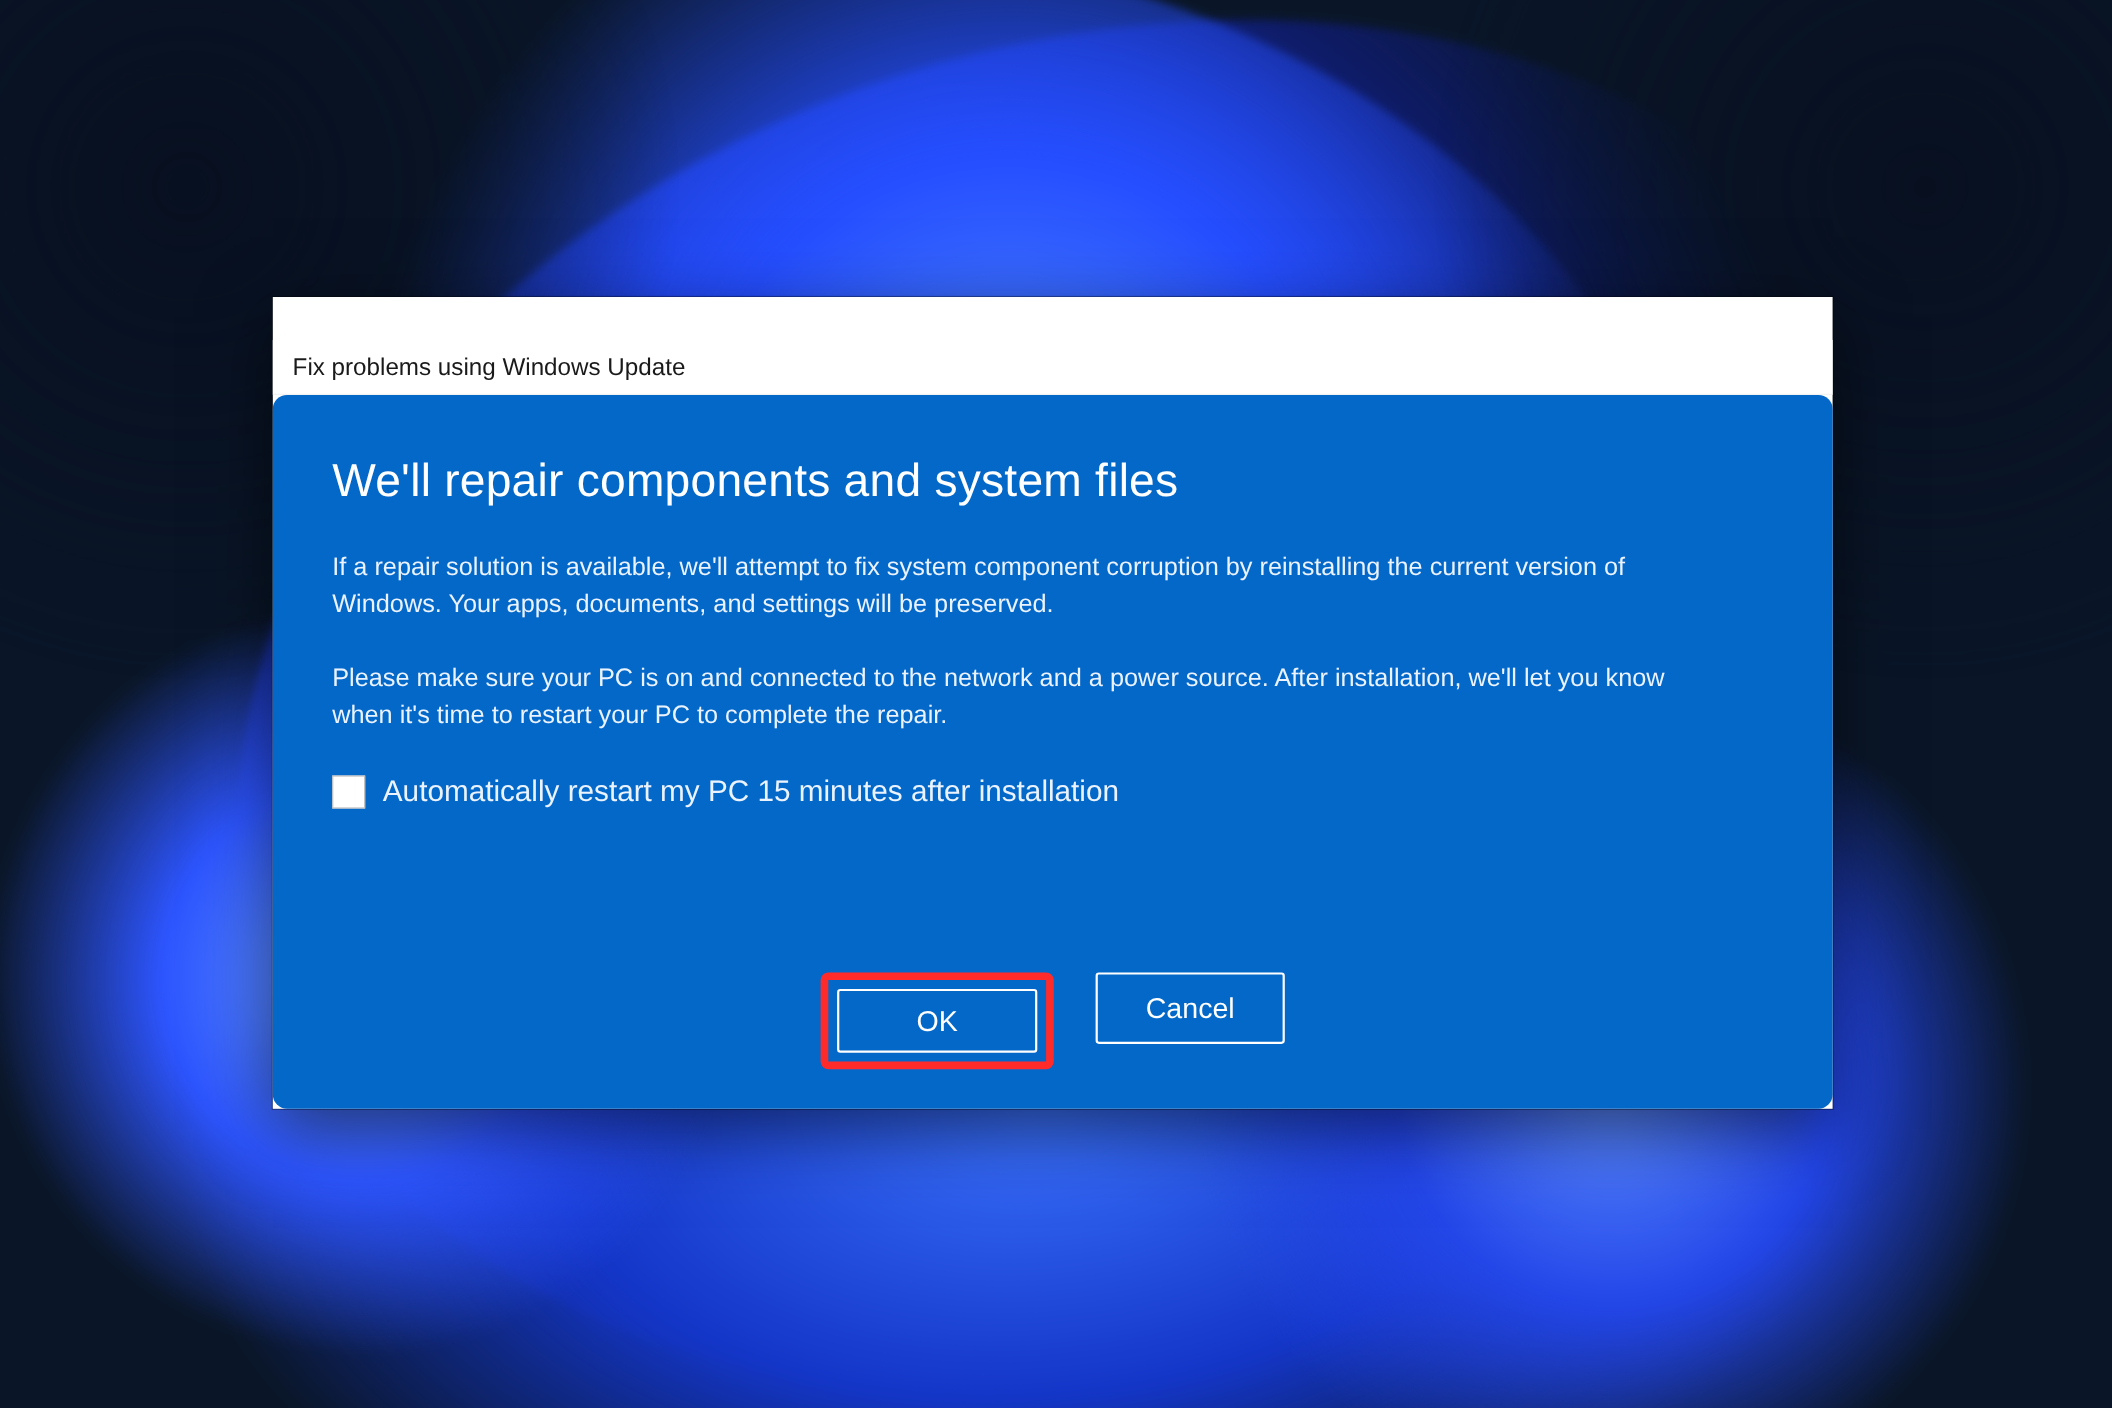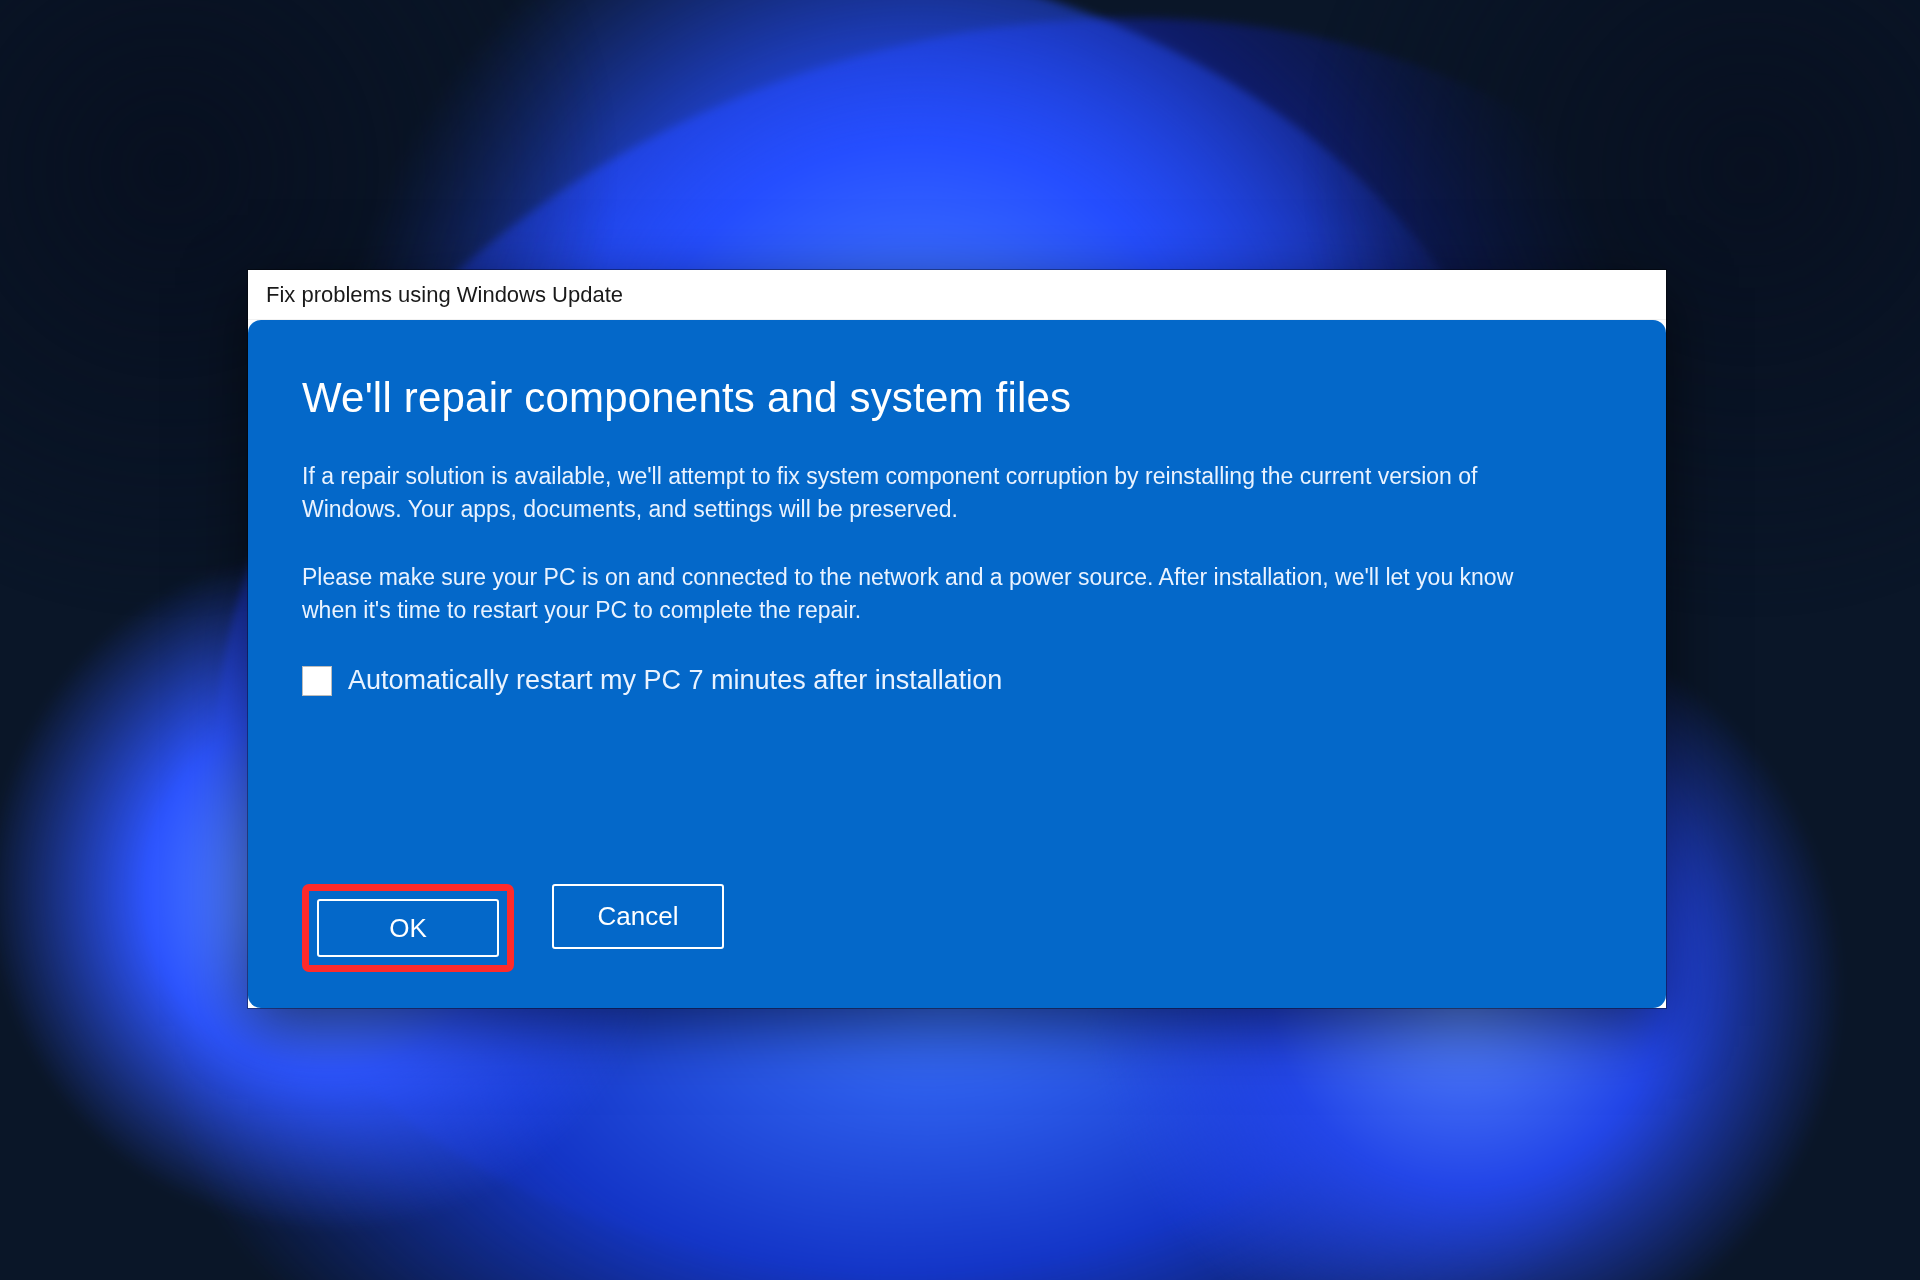--- a/index.html
+++ b/index.html
@@ -80,20 +80,21 @@
       display: flex;
       flex-direction: column;
     }
     .titlebar {
       background: #ffffff;
       height: 50px;
       display: flex;
       align-items: center;
       border-bottom: 1px solid rgba(0,0,0,0.05);
       padding: 0 18px;
+      margin-top: 39px;
     }
     .titlebar-title {
       font-size: 22px;
       color: #1a1a1a;
     }
     .dialog-body {
       flex: 1;
       background: #0468c9;
       padding: 54px 54px 36px 54px;
       color: #ffffff;
@@ -129,21 +130,21 @@
       border: 1px solid #bcbcbc;
       flex: 0 0 auto;
     }
     .checkbox-label {
       font-size: 27px;
       color: #eaf3ff;
     }
     .button-row {
       margin-top: auto;
       display: flex;
-      justify-content: flex-start;
+      justify-content: center;
       gap: 38px;
       padding-top: 20px;
     }
     .dlg-button {
       min-width: 172px;
       height: 65px;
       border: 2px solid #ffffff;
       background: transparent;
       color: #ffffff;
       font-size: 26px;
@@ -180,21 +181,21 @@
 <div class="dialog">
   <div class="titlebar">
     <span class="titlebar-title">Fix problems using Windows Update</span>
   </div>
   <div class="dialog-body">
     <h1 class="headline">We'll repair components and system files</h1>
     <p class="paragraph">If a repair solution is available, we'll attempt to fix system component corruption by reinstalling the current version of Windows. Your apps, documents, and settings will be preserved.</p>
     <p class="paragraph">Please make sure your PC is on and connected to the network and a power source. After installation, we'll let you know when it's time to restart your PC to complete the repair.</p>
     <label class="checkbox-row">
       <span class="checkbox-box"></span>
-      <span class="checkbox-label">Automatically restart my PC 7 minutes after installation</span>
+      <span class="checkbox-label">Automatically restart my PC 15 minutes after installation</span>
     </label>
     <div class="button-row">
       <div class="ok-highlight">
         <button class="dlg-button">OK</button>
       </div>
       <button class="dlg-button">Cancel</button>
     </div>
   </div>
 </div>
 

